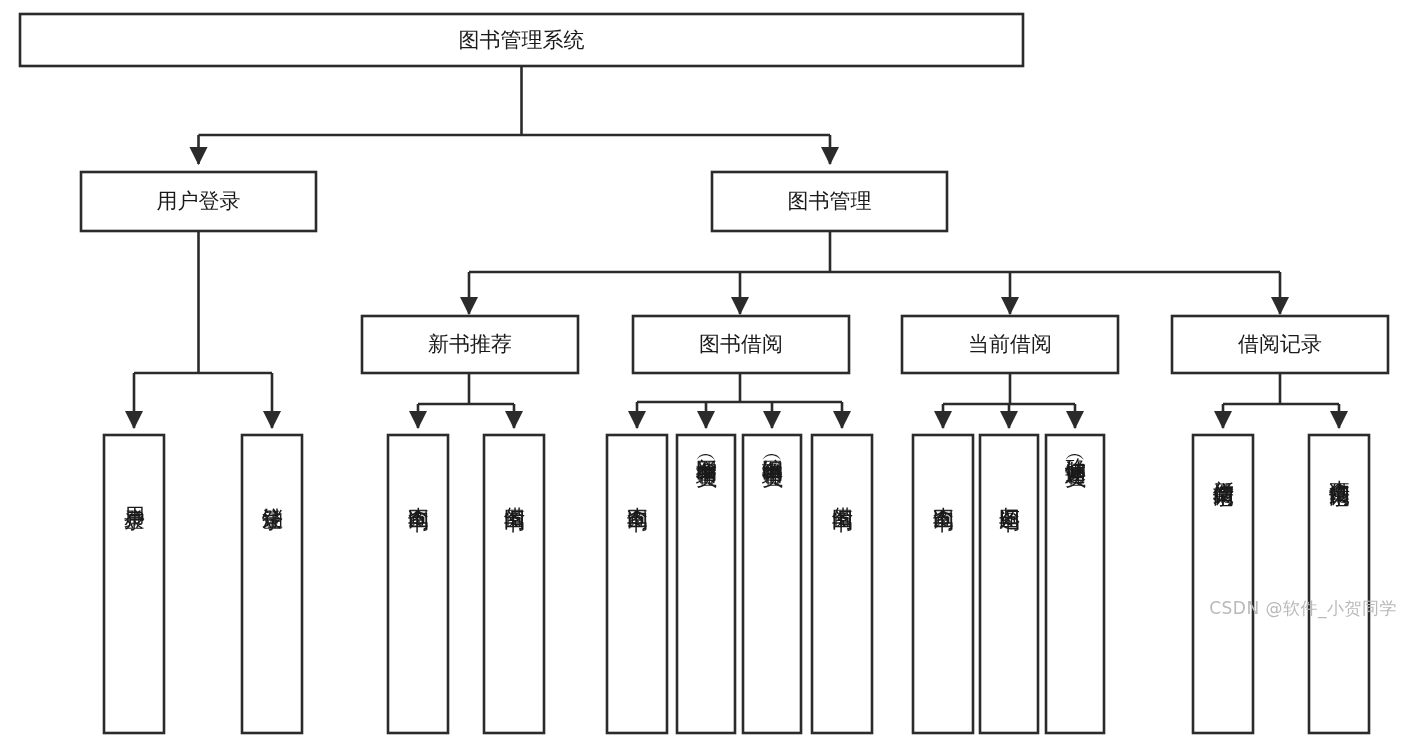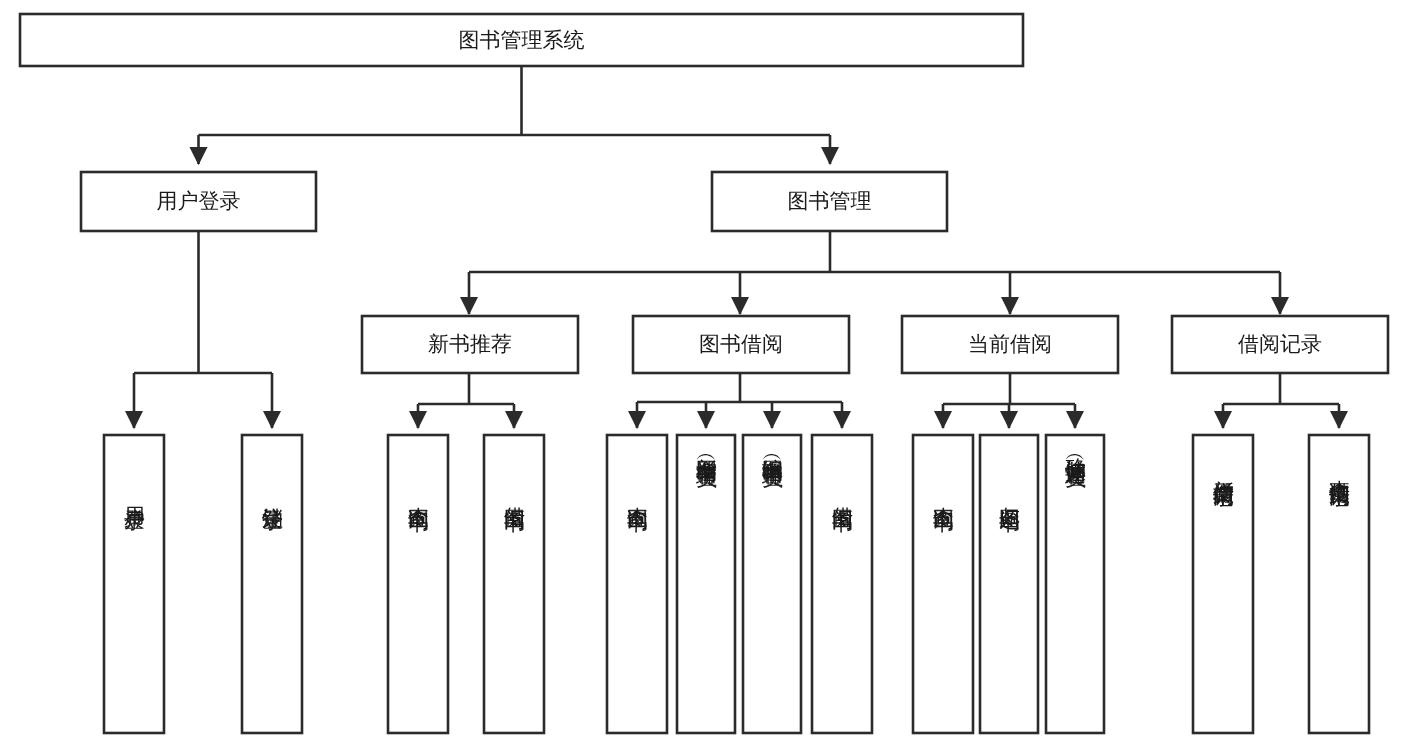--- a/index.html
+++ b/index.html
@@ -222,14 +222,15 @@
     <span class="leaf-label" style="margin-top:6px;">确认归还（管理员）</span>
   </div>
 
   <div class="leaf-label-wrap" style="left:1193px; top:435px; width:60px; height:298px;">
     <span class="leaf-label" style="margin-top:28px;">新增借阅记录</span>
   </div>
   <div class="leaf-label-wrap" style="left:1309px; top:435px; width:60px; height:298px;">
     <span class="leaf-label" style="margin-top:28px;">查询借阅记录</span>
   </div>
 
+  <div class="watermark">CSDN @软件_小贺同学</div>
 
 </div>
 
 </body></html>

